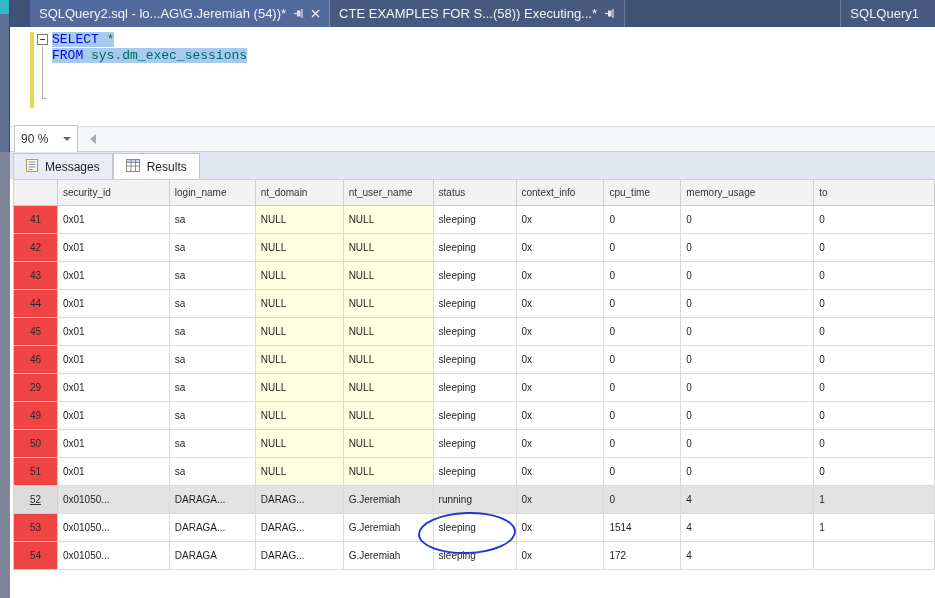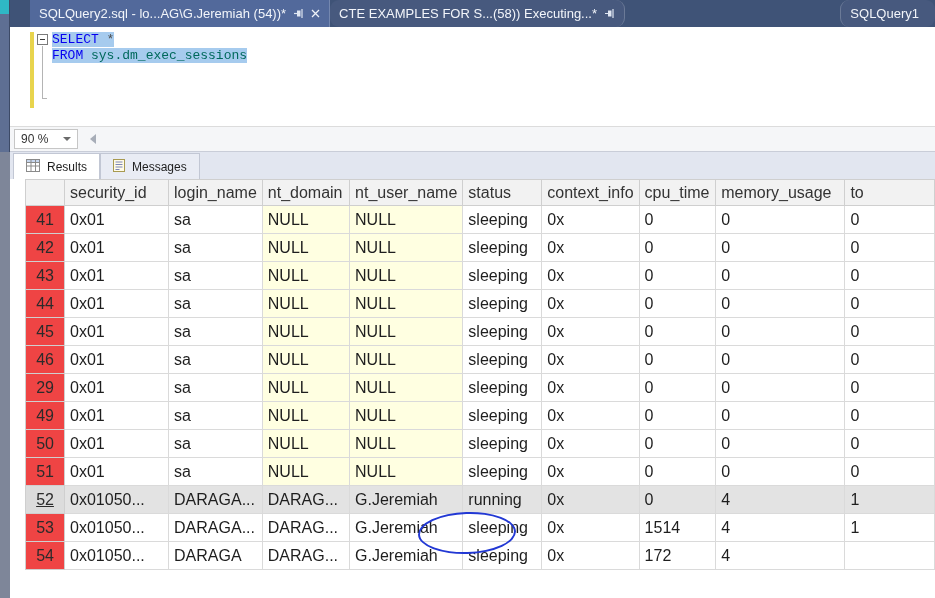--- a/index.html
+++ b/index.html
@@ -17,21 +17,21 @@
   .left-strip .lower { position:absolute; left:0; top:152px; width:10px; height:446px; background:#7e8699; }
   .left-strip .corner-icon { position:absolute; left:0; top:0; width:9px; height:14px; background:var(--corner-icon, #2fb8c5); }
 
   
   .tabbar { position:absolute; left:10px; top:0; width:925px; height:27px;
     background:var(--tab-bar-bg, #3f5377); display:flex; align-items:stretch; padding-left:20px; }
   .doc-tab { display:flex; align-items:center; gap:7px; padding:0 9px;
     color:#f2f5fa; font-size:13px; white-space:nowrap; overflow:hidden;
     border-right:1px solid rgba(255,255,255,0.20); cursor:default; }
   .doc-tab.active   { background:var(--tab-active-bg, #52699b); }
-  .doc-tab.inactive { background:var(--tab-inactive-bg, #47597e);border-radius:9px; }
+  .doc-tab.inactive { background:var(--tab-inactive-bg, #47597e); }
   .tab-spacer { flex:1; }
   .doc-tab.rightmost { border-left:1px solid rgba(255,255,255,0.20); border-right:none; padding-right:16px;text-align:center; }
   .tab-icon-btn { display:inline-flex; align-items:center; }
 
   
   .editor { position:absolute; left:10px; top:27px; width:925px; height:99px; background:#ffffff; }
   .change-bar { position:absolute; left:20px; top:5px; width:4px; height:76px;
     background:var(--change-bar, #e8d44d); }
   .collapse-box { position:absolute; left:27px; top:7px; width:11px; height:11px;
     border:1px solid #7a7a7a; background:#fff; display:flex; align-items:center; justify-content:center; }
@@ -43,39 +43,39 @@
   .code-line { white-space:pre; }
   .sel    { background:var(--selection-bg, #a6cbee); }
   .kw     { color:var(--keyword-color, #0600f0); }
   .op     { color:#4d4d4d; }
   .sysobj { color:var(--sysobj-color, #00695c); }
 
   
   .zoom-strip { position:absolute; left:10px; top:126px; width:925px; height:26px;
     background:#f5f6f8; border-top:1px solid #dcdcdc; border-bottom:1px solid #c9cdd8;
     display:flex; align-items:center; gap:12px; padding-left:4px; }
-  .zoom-box { width:64px; height:20px; background:#fff; border:1px solid #c6c6c6;
+  .zoom-box { width:64px; height:28px; background:#fff; border:1px solid #c6c6c6;
     display:flex; align-items:center; justify-content:space-between; padding:0 6px;
     font-size:12px; color:#333; cursor:default; }
   .caret-down { width:0; height:0; border-left:4px solid transparent; border-right:4px solid transparent; border-top:4px solid #6b6b6b; }
   .scroll-left-arrow { width:0; height:0; border-top:5px solid transparent; border-bottom:5px solid transparent; border-right:6px solid #a7adb8; }
 
   
   .results-tabs { position:absolute; left:10px; top:152px; width:925px; height:27px;
     background:#e2e6f0; display:flex; align-items:flex-end; padding-left:3px; }
   .rtab { height:26px; display:flex; align-items:center; gap:7px; padding:0 12px;
     font-size:12px; color:#1e1e1e; border:1px solid #c2c7d4; border-bottom:none; cursor:default; }
   .rtab.active   { background:#ffffff; }
   .rtab.inactive { background:#e9ecf4; }
 
   
   .grid-area { position:absolute; left:10px; top:179px; width:925px; height:419px;
     background:#ffffff; overflow:hidden; }
-  table.grid { border-collapse:collapse; table-layout:fixed; margin-left:15px;
-    font-size:16px; color:#1e1e1e; }
+  table.grid { border-collapse:collapse; table-layout:fixed; margin-left:3px;
+    font-size:10px; color:#1e1e1e; }
   table.grid th { height:26px; background:#f2f2f2; border:1px solid #cfcfcf;
     font-weight:normal; text-align:left; padding:0 5px; color:#333;
     white-space:nowrap; overflow:hidden; }
   table.grid td { height:28px; border:1px solid #dadada; padding:0 5px;
     background:#fff; overflow:hidden; white-space:nowrap; }
   table.grid td.rownum { background:#ef4444; border:1px solid #cfcfcf;
     color:#2b2b2b; text-align:center; }
   table.grid td.nullcell { background:var(--null-bg, #ffffe1); }
   table.grid tr.hl td { background:var(--row-highlight, #e3e3e3); }
   table.grid tr.hl td.rownum { background:#dcdcdc;text-decoration:underline; }
@@ -143,34 +143,34 @@
 
 <div class="zoom-strip">
   <div class="zoom-box">
     <span>90 %</span>
     <span class="caret-down"></span>
   </div>
   <span class="scroll-left-arrow"></span>
 </div>
 
 <div class="results-tabs">
+    <div class="rtab inactive">
+      <span><svg width="12" height="13" viewBox="0 0 12 13">
+          <rect x="0.5" y="0.5" width="11" height="12" fill="#fffbe8" stroke="#a89a50"></rect>
+          <path d="M2.5 3 h7 M2.5 5.5 h7 M2.5 8 h7 M2.5 10.5 h4" stroke="#7c86b8"></path>
+        </svg></span>
+      <span>Messages</span>
+    </div>
     <div class="rtab active">
       <span><svg width="14" height="13" viewBox="0 0 14 13">
           <rect x="0.5" y="0.5" width="13" height="12" fill="#ffffff" stroke="#8a8a8a"></rect>
           <rect x="0.5" y="0.5" width="13" height="3" fill="#c7d7ef" stroke="#8a8a8a"></rect>
           <path d="M5 0.5 V12.5 M9.5 0.5 V12.5 M0.5 7 H13.5" stroke="#8a8a8a"></path>
         </svg></span>
       <span>Results</span>
-    </div>
-    <div class="rtab inactive">
-      <span><svg width="12" height="13" viewBox="0 0 12 13">
-          <rect x="0.5" y="0.5" width="11" height="12" fill="#fffbe8" stroke="#a89a50"></rect>
-          <path d="M2.5 3 h7 M2.5 5.5 h7 M2.5 8 h7 M2.5 10.5 h4" stroke="#7c86b8"></path>
-        </svg></span>
-      <span>Messages</span>
     </div>
   </div>
 
 <div class="grid-area">
   <table class="grid">
       <colgroup>
         <col style="width: 44px;">
         <col style="width: 112px;">
         <col style="width: 86px;">
         <col style="width: 88px;">

